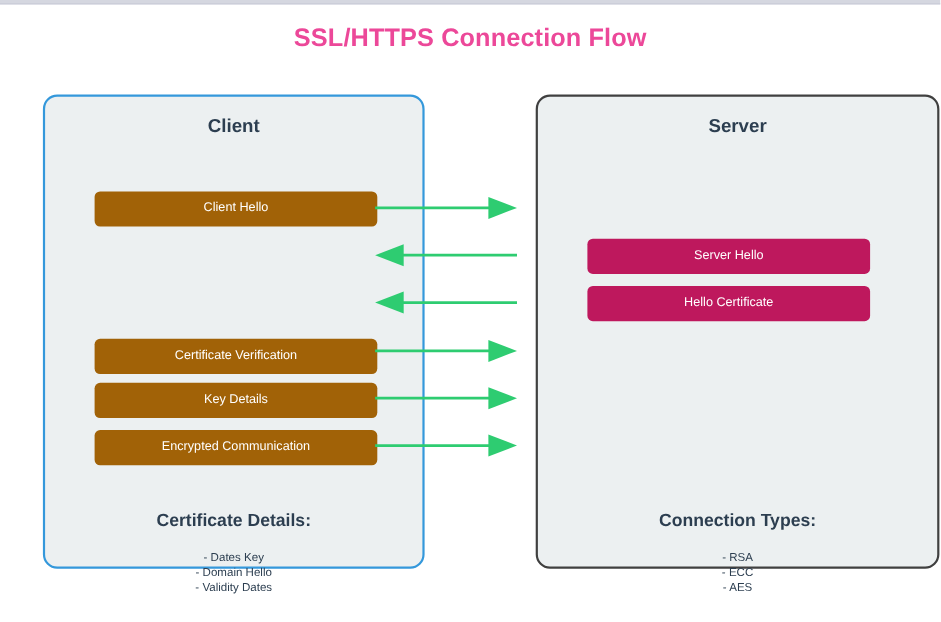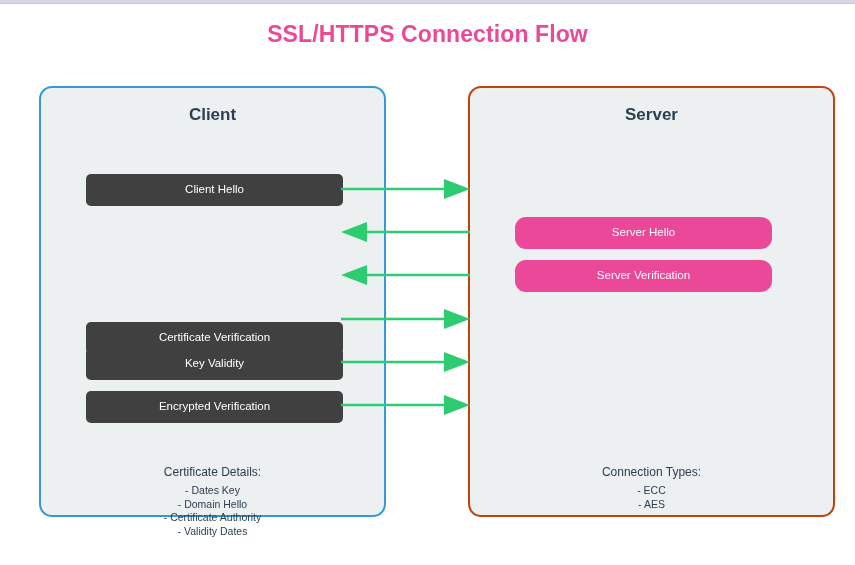--- a/index.html
+++ b/index.html
@@ -47,23 +47,23 @@
     top: 86px;
     height: 431px;
     padding-left: 16px;
   }
   #client-panel {
     left: 39px;
     width: 347px;
     border: 2px solid #3498db;
   }
   #server-panel {
-    left: 468px;
+    left: 487px;
     width: 367px;
-    border: 2px solid #c2410c;
+    border: 2px solid #404040;
   }
 
   .panel-title {
     position: absolute;
     left: 0; top: 17px;
     width: 100%;
     text-align: center;
     font-size: 17px;
     font-weight: bold;
     color: #2c3e50;
@@ -75,36 +75,36 @@
     height: 32px;
     border-radius: 5px;
     color: #ffffff;
     font-size: 11.5px;
     display: flex;
     align-items: center;
     justify-content: center;
     text-align: center;
     line-height: 1;
   }
-  .msg-box.client { background: #404040; left: 45px; width: 257px; }
-  .msg-box.server { background: #ec4899; left: 45px; width: 257px; border-radius: 11px; }
+  .msg-box.client { background: #a16207; left: 45px; width: 257px; }
+  .msg-box.server { background: #be185d; left: 45px; width: 257px; }
 
   
   .note {
     position: absolute;
     left: 0;
     width: 100%;
     text-align: center;
     color: #2c3e50;
     pointer-events: none;
   }
   .note-title {
-    font-size: 12px;
-    font-weight: normal;
-    margin-bottom: 5px;
+    font-size: 16px;
+    font-weight: bold;
+    margin-bottom: 18px;
   }
   .note-item {
     font-size: 10.5px;
     line-height: 13.5px;
   }
   #client-note { top: 377px; }
   #server-note { top: 377px; }
 
   
   #arrow-layer {
@@ -120,41 +120,41 @@
 <div id="page">
 
   <div id="top-bar"></div>
 
   <div id="diagram-title">SSL/HTTPS Connection Flow</div>
 
   <div class="panel" id="client-panel">
     <div class="panel-title">Client</div>
 
     <div class="msg-box client" style="top:86px;">Client Hello</div>
-    <div class="msg-box client" style="top:234px;">Certificate Verification</div>
-    <div class="msg-box client" style="top:260px;">Key Validity</div>
-    <div class="msg-box client" style="top:303px;">Encrypted Verification</div>
+    <div class="msg-box client" style="top:220px;">Certificate Verification</div>
+    <div class="msg-box client" style="top:260px;">Key Details</div>
+    <div class="msg-box client" style="top:303px;">Encrypted Communication</div>
 
     <div class="note" id="client-note">
       <div class="note-title">Certificate Details:</div>
       <div class="note-item">- Dates Key</div>
       <div class="note-item">- Domain Hello</div>
-      <div class="note-item">- Certificate Authority</div>
       <div class="note-item">- Validity Dates</div>
     </div>
   </div>
 
   <div class="panel" id="server-panel">
     <div class="panel-title">Server</div>
 
     <div class="msg-box server" style="top:129px;">Server Hello</div>
-    <div class="msg-box server" style="top:172px;">Server Verification</div>
+    <div class="msg-box server" style="top:172px;">Hello Certificate</div>
 
     <div class="note" id="server-note">
       <div class="note-title">Connection Types:</div>
+      <div class="note-item">- RSA</div>
       <div class="note-item">- ECC</div>
       <div class="note-item">- AES</div>
     </div>
   </div>
 
   <svg id="arrow-layer" viewBox="0 0 855 565" width="855" height="565">
     <g id="arrow-group" fill="#2ecc71" stroke="#2ecc71">
         <g>
           <line x1="341" x2="446" y1="189" y2="189" stroke="#2ecc71" stroke-width="2.5"></line>
           <polygon points="470,189 444,179 444,199" fill="#2ecc71" stroke="none"></polygon>

